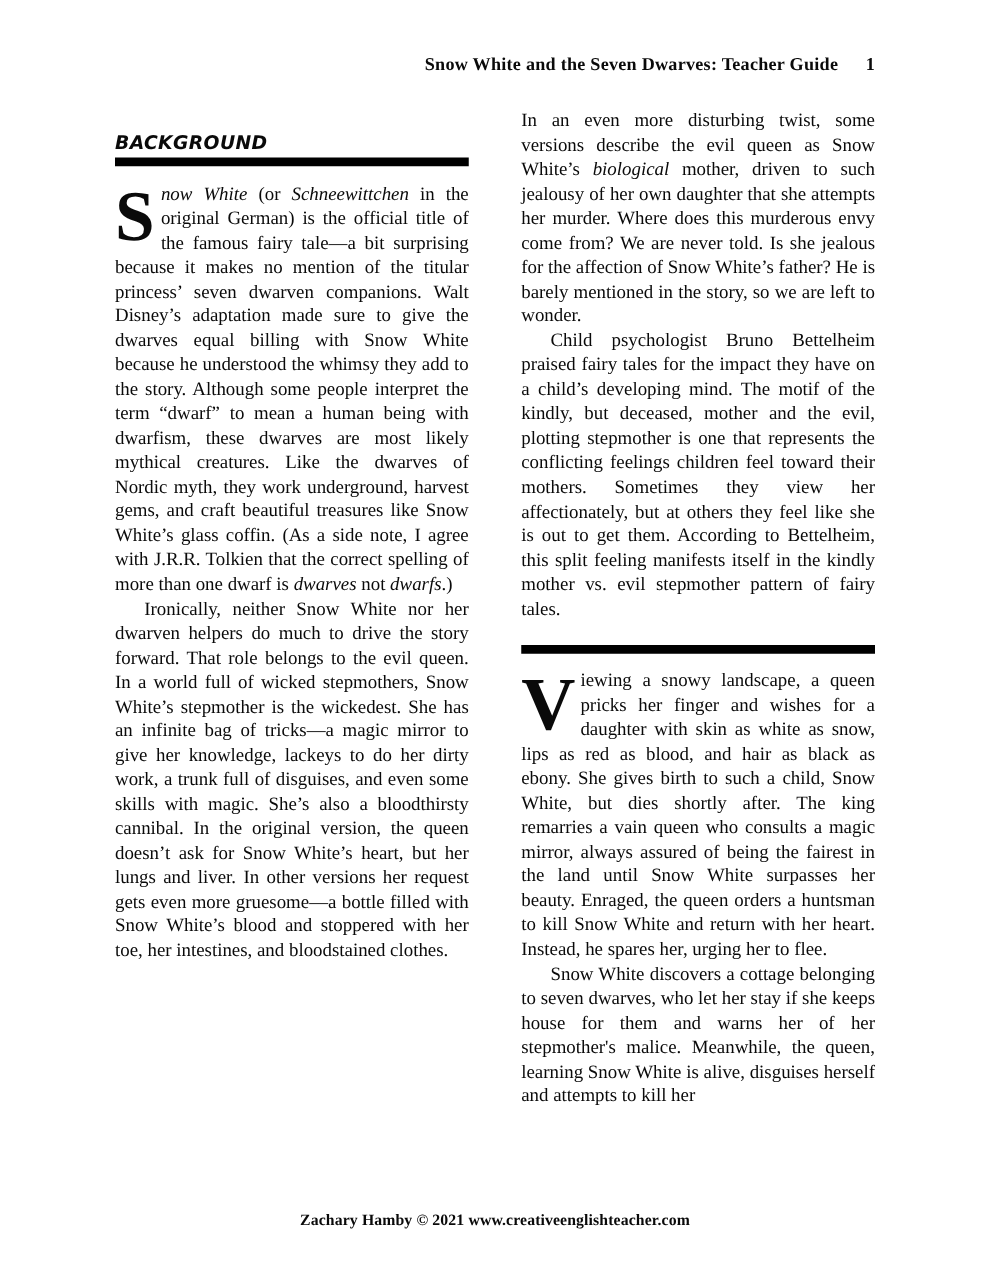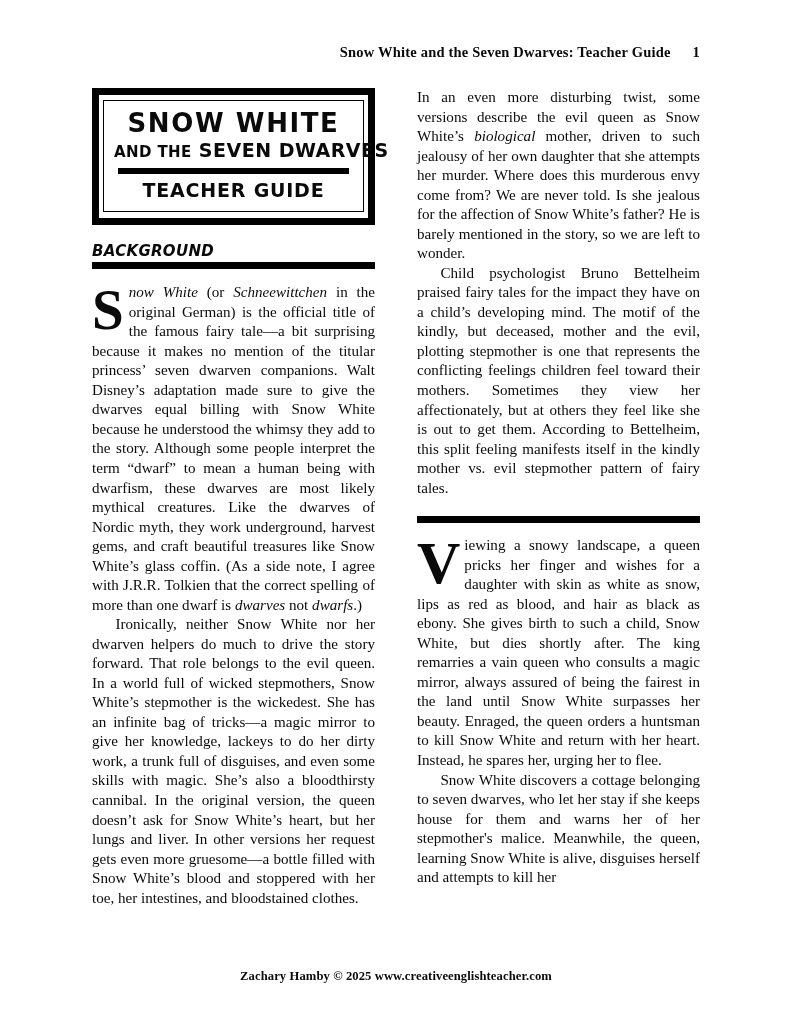--- a/index.html
+++ b/index.html
@@ -174,28 +174,20 @@
 <body>
 
 <div class="page">
 
   <div class="running-header">
     <span class="hdr-title">Snow White and the Seven Dwarves: Teacher Guide</span><span class="hdr-page">1</span>
   </div>
 
   <div class="col col-left">
 
-    <div class="title-box">
-      <div class="title-box-inner">
-        <div class="tb-line1">Snow White</div>
-        <div class="tb-line2"><span class="small">and the</span> <span>Seven Dwarves</span></div>
-        <div class="tb-rule"></div>
-        <div class="tb-line3">Teacher Guide</div>
-      </div>
-    </div>
 
     <div class="section-head">
       <div class="section-head-text">Background</div>
       <div class="section-head-bar"></div>
     </div>
 
     <p class="body first">
       <span class="dropcap">S</span><span><em>now White</em><span> (or </span><em>Schneewittchen</em><span> in the original German) is the official title of the famous fairy tale—a bit surprising because it makes no mention of the titular princess’ seven dwarven companions. Walt Disney’s adaptation made sure to give the dwarves equal billing with Snow White because he understood the whimsy they add to the story. Although some people interpret the term “dwarf” to mean a human being with dwarfism, these dwarves are most likely mythical creatures. Like the dwarves of Nordic myth, they work underground, harvest gems, and craft beautiful treasures like Snow White’s glass coffin. (As a side note, I agree with J.R.R. Tolkien that the correct spelling of more than one dwarf is </span><em>dwarves</em><span> not </span><em>dwarfs</em><span>.)</span></span>
     </p>
 
@@ -222,15 +214,15 @@
     <p class="body after-head">
       <span class="dropcap v">V</span><span><span>iewing a snowy landscape, a queen pricks her finger and wishes for a daughter with skin as white as snow, lips as red as blood, and hair as black as ebony. She gives birth to such a child, Snow White, but dies shortly after. The king remarries a vain queen who consults a magic mirror, always assured of being the fairest in the land until Snow White surpasses her beauty. Enraged, the queen orders a huntsman to kill Snow White and return with her heart. Instead, he spares her, urging her to flee.</span></span>
     </p>
 
     <p class="body">
       <span><span>Snow White discovers a cottage belonging to seven dwarves, who let her stay if she keeps house for them and warns her of her stepmother's malice. Meanwhile, the queen, learning Snow White is alive, disguises herself and attempts to kill her</span></span>
     </p>
 
   </div>
 
-  <div class="footer">Zachary Hamby © 2025 www.creativeenglishteacher.com</div>
+  <div class="footer">Zachary Hamby © 2021 www.creativeenglishteacher.com</div>
 
 </div>
 
 </body></html>

